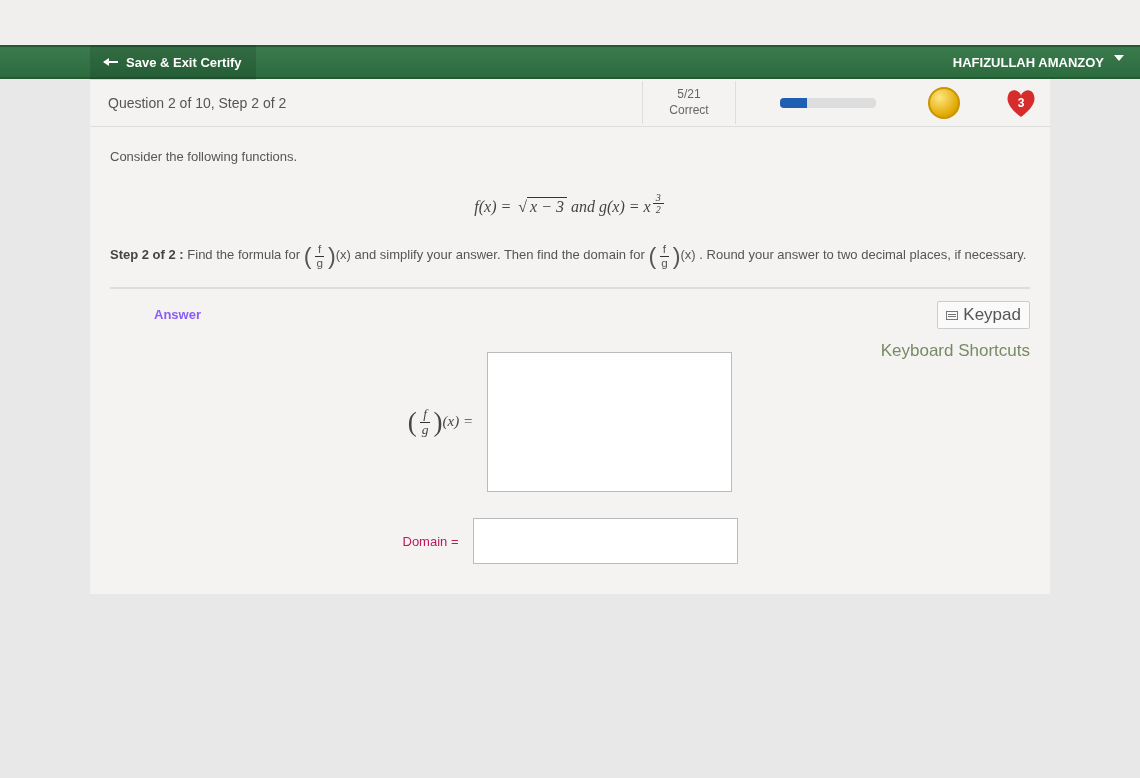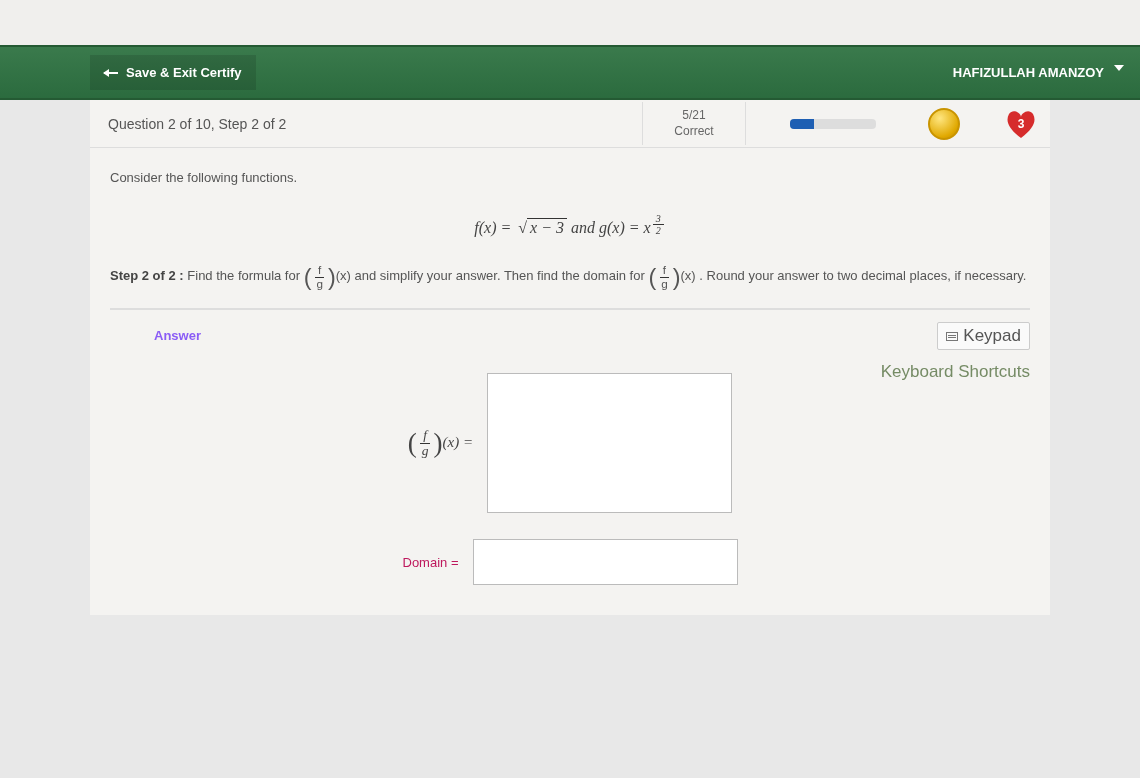--- a/index.html
+++ b/index.html
@@ -9,21 +9,21 @@
     width: 1140px;
     height: 778px;
     overflow: hidden;
     font-size: 13px;
     color: #444;
   }
   .topspace { height: 45px; background: #f0efed; }
   .header {
     background: #2b6e3f;
     background: linear-gradient(#3a7a4c,#2b6b3e);
-    height: 55px;
+    height: 34px;
     display: flex;
     align-items: center;
     color: #fff;
     font-size: 13px;
     padding: 0 0 0 90px;
     border-top: 2px solid #245a33;
     border-bottom: 2px solid #245a33;
   }
   .save-exit {
     background: rgba(0,0,0,0.12);
@@ -61,21 +61,21 @@
     gap: 32px;
   }
   .qtitle {
     padding: 0 18px;
     font-size: 14px;
     color: #555;
     flex: 0 0 auto;
     width: 520px;
   }
   .correct {
-    width: 104px;
+    width: 94px;
     text-align: center;
     font-size: 12px;
     color: #666;
     line-height: 1.3;
     border-left: 1px solid #ddd;
     border-right: 1px solid #ddd;
     padding: 6px 0;
   }
   .progress-wrap {
     flex: 1;

